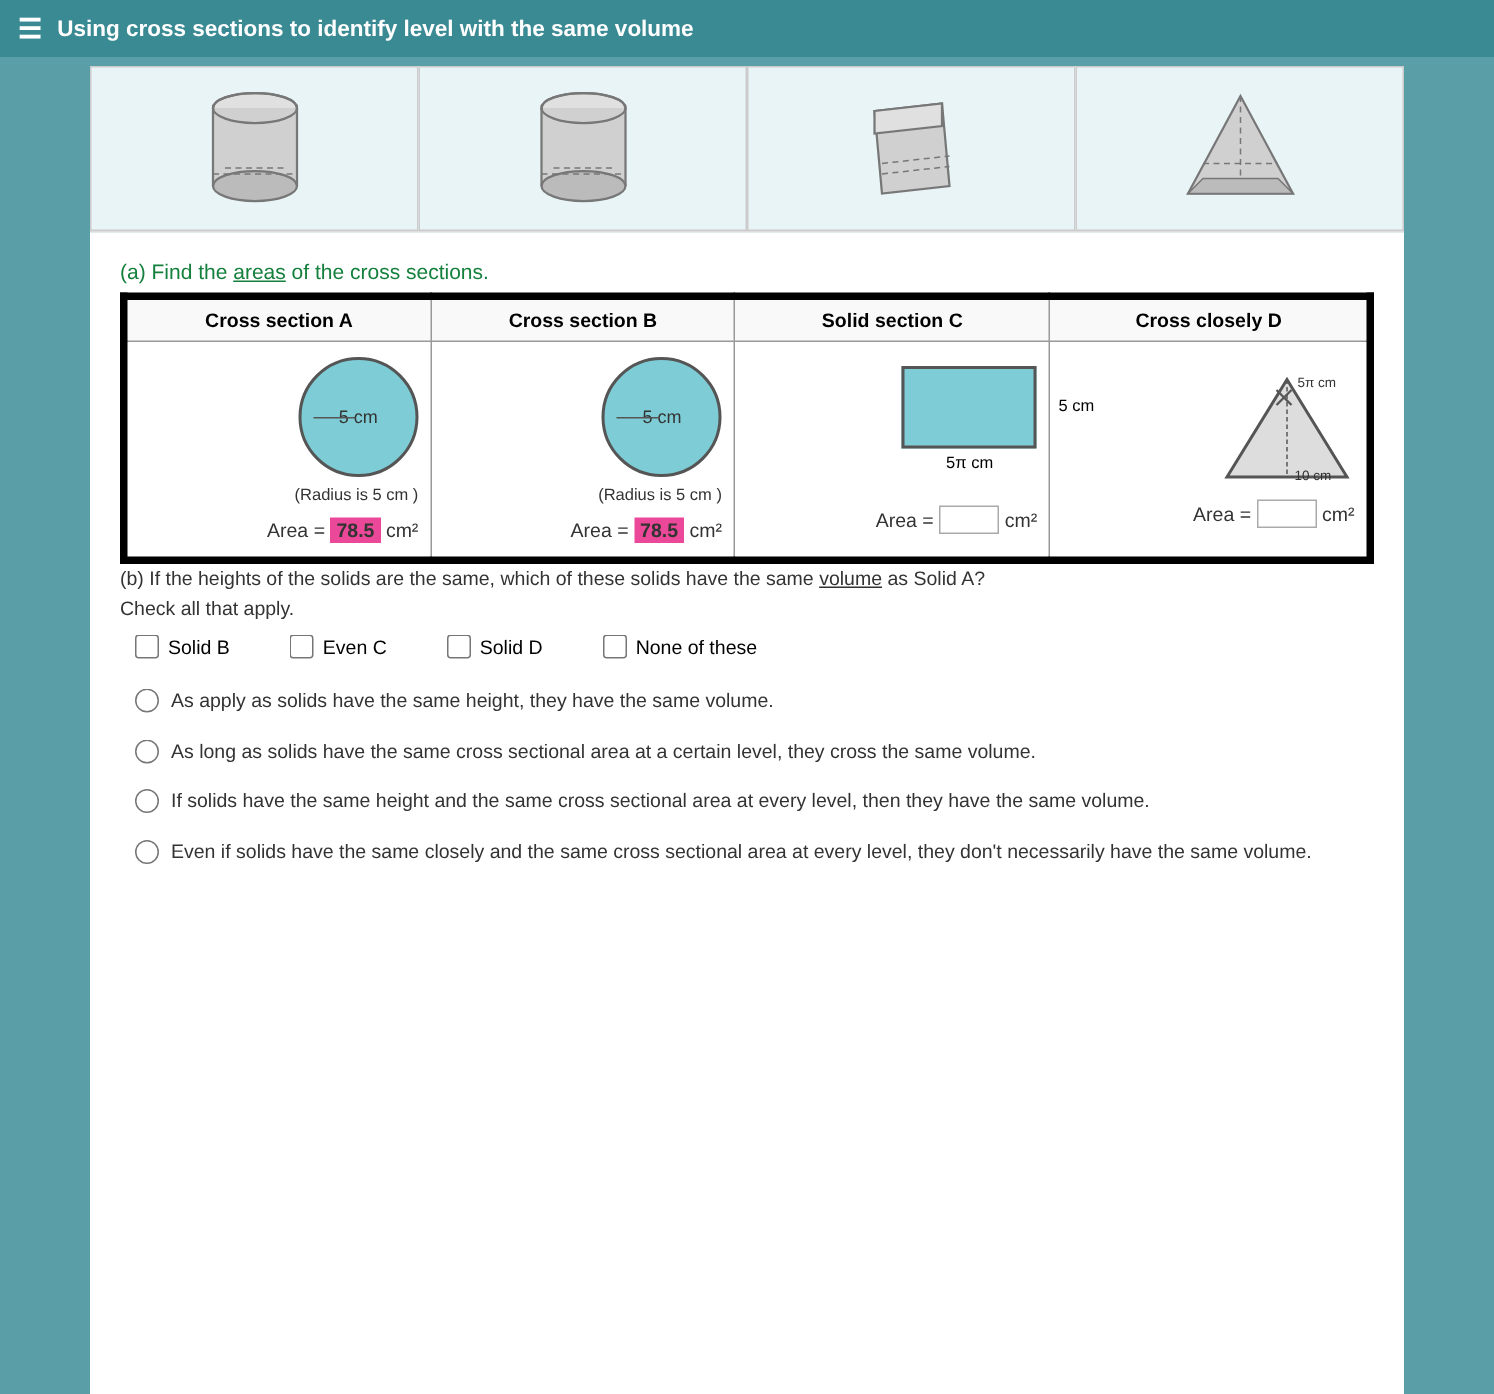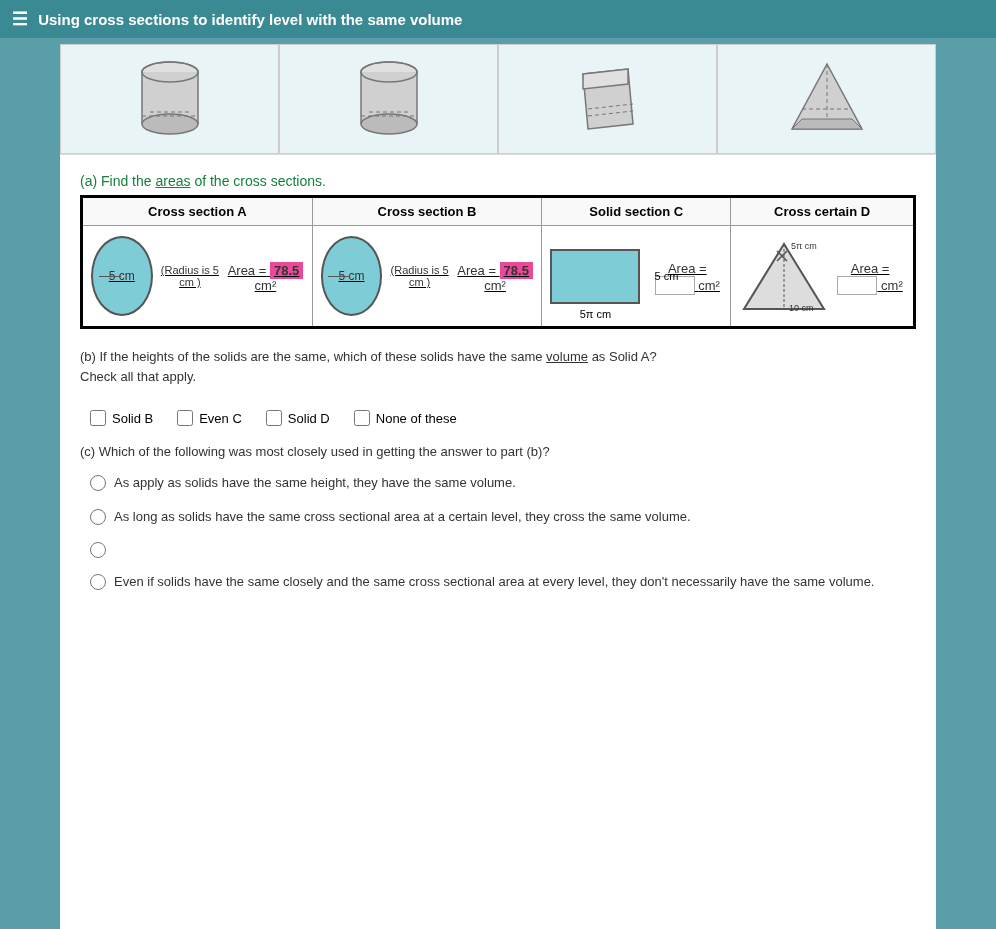--- a/index.html
+++ b/index.html
@@ -36,45 +36,43 @@
       color: #15803d;
       margin-bottom: 6px;
     }
     .section-label u { text-decoration: underline; }
     .value-note {
       font-size: 13px;
       color: #333;
       margin-bottom: 12px;
     }
     .cross-sections-table {
-      border: 3px solid #000000;
+      border: 5px solid #000000;
       width: 100%;
-      margin-bottom: 18px;
       border-collapse: collapse;
     }
     .cross-sections-table th {
       border: 1px solid #999;
       padding: 6px 10px;
       font-size: 13px;
       font-weight: 600;
       text-align: center;
       background: #f9f9f9;
     }
     .cross-sections-table td {
       border: 1px solid #999;
       padding: 10px 8px;
       text-align: center;
       vertical-align: middle;
     }
     .shape-container {
       display: flex;
-      flex-direction: row;
-      align-items: center;
+      flex-direction: column;
+      align-items: flex-end;
       gap: 6px;
-      text-decoration: underline;
     }
     .circle-shape {
       width: 80px;
       height: 80px;
       border-radius: 50%;
       background: #7ecdd6;
       border: 2px solid #555;
       display: flex;
       align-items: center;
       justify-content: center;
@@ -118,27 +116,27 @@
     .area-input {
       width: 40px;
       border: 1px solid #aaa;
       padding: 1px 3px;
       text-align: center;
       font-size: 13px;
     }
     .part-b {
       font-size: 13px;
       color: #333;
-      margin-bottom: 24px;
+      margin-bottom: 8px;
       line-height: 1.5;
     }
     .part-b u { text-decoration: underline; }
     .checkboxes-row {
       display: flex;
-      gap: 24px;
+      gap: 40px;
       margin-bottom: 18px;
       padding-left: 10px;
     }
     .checkbox-item {
       display: flex;
       align-items: center;
       gap: 6px;
       font-size: 13px;
     }
     .checkbox-item input[type="checkbox"] {
@@ -247,21 +245,21 @@
     <p class="section-label">
       (a) Find the <u>areas</u> of the cross sections.
     </p>
 
     <table class="cross-sections-table">
       <thead>
         <tr>
           <th>Cross section A</th>
           <th>Cross section B</th>
           <th>Solid section C</th>
-          <th>Cross certain D</th>
+          <th>Cross closely D</th>
         </tr>
       </thead>
       <tbody>
         <tr>
 
           <td>
             <div class="shape-container">
               <div class="circle-shape">
                 <div class="radius-line"></div>
                 <span class="circle-label">5 cm</span>
@@ -351,34 +349,34 @@
         <span>Solid D</span>
       </label>
       <label class="checkbox-item">
         <input type="checkbox" style="">
         <span>None of these</span>
       </label>
     </div>
   </div>
 
   <div>
-    <p class="part-c">(c) Which of the following was most closely used in getting the answer to part (b)?</p>
 
     <div class="radio-option">
       <input type="radio" name="part-c-radio" style="">
       <span>As apply as solids have the same height, they have the same volume.</span>
     </div>
 
     <div class="radio-option">
       <input type="radio" name="part-c-radio" style="">
       <span>As long as solids have the same cross sectional area at a certain level, they cross the same volume.</span>
     </div>
 
     <div class="radio-option">
       <input type="radio" name="part-c-radio" style="">
+      <span>If solids have the same height and the same cross sectional area at every level, then they have the same volume.</span>
     </div>
 
     <div class="radio-option">
       <input type="radio" name="part-c-radio" style="">
       <span>Even if solids have the same closely and the same cross sectional area at every level, they don't necessarily have the same volume.</span>
     </div>
   </div>
 
 </div>
 

